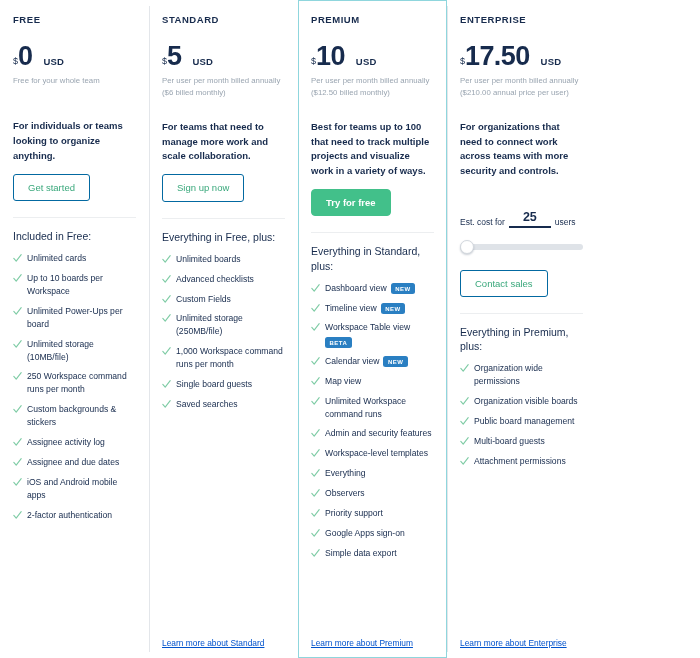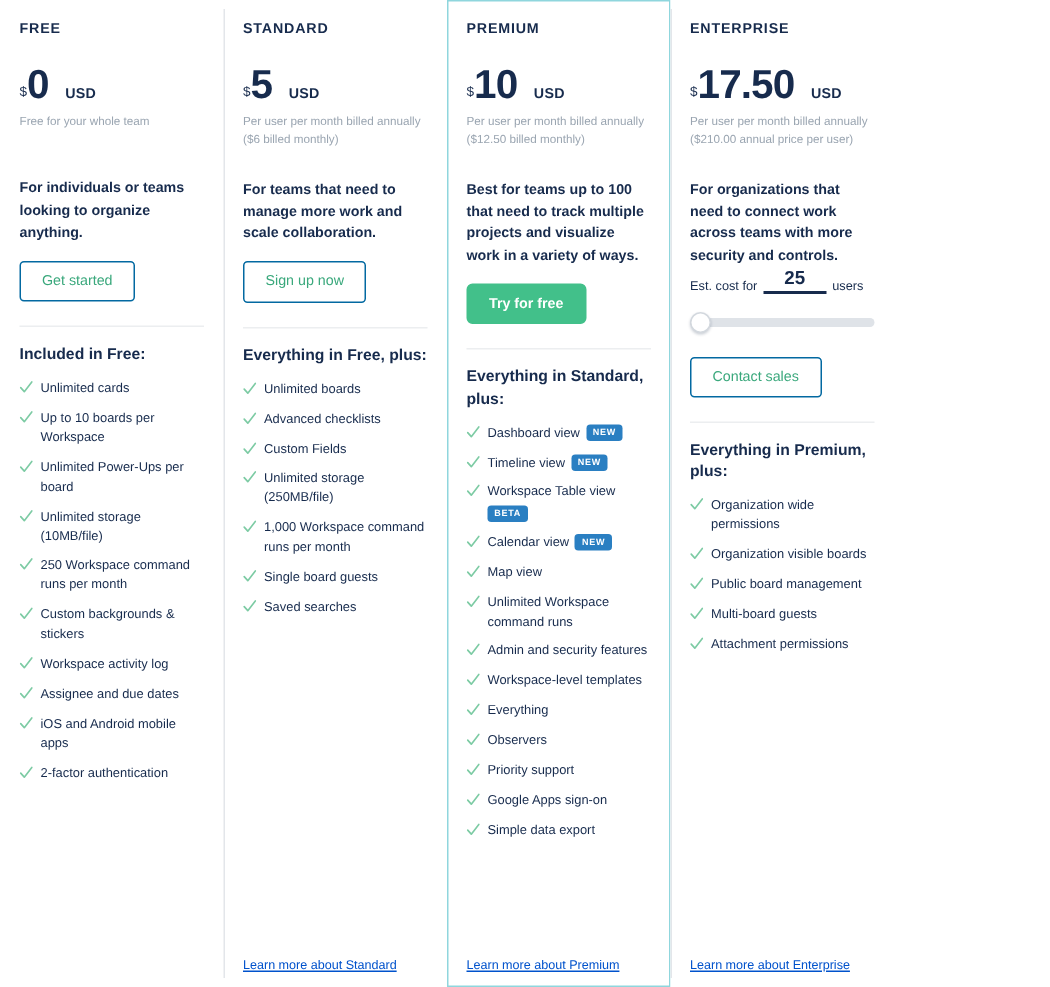--- a/index.html
+++ b/index.html
@@ -100,21 +100,21 @@
   .plan-desc {
     font-size: 9.5px;
     line-height: 1.55;
     color: #172b4d;
     font-weight: bold;
     margin-top: 22px;
   }
 
   
   .estimator {
-    margin-top: 0;
+    margin-top: 32px;
   }
   .estimator-row {
     display: flex;
     align-items: flex-end;
     font-size: 8.5px;
     color: #172b4d;
     gap: 4px;
     margin-bottom: 12px;
   }
   .estimator-label { padding-bottom: 1px; }
@@ -191,21 +191,21 @@
   .features {
     margin-top: 16px;
     border-top: 1px solid #eceef0;
     padding-top: 11px;
     flex: 1;
     display: flex;
     flex-direction: column;
   }
   .features-title {
     font-size: 10.5px;
-    font-weight: bold;
+    font-weight: normal;
     color: #172b4d;
     line-height: 1.35;
     margin-bottom: 9px;
   }
   .feature-list {
     list-style: none;
   }
   .feature-item {
     display: flex;
     align-items: flex-start;
@@ -320,21 +320,21 @@
               </svg>
             </span>
             <span class="feature-text">Custom backgrounds &amp; stickers</span>
           </li>
           <li class="feature-item">
             <span class="check-icon">
               <svg width="9" height="11" viewBox="0 0 9 11" fill="none" xmlns="http://www.w3.org/2000/svg">
                 <path d="M0.8 5.4 L3.2 8.1 L8.2 1.6" stroke="#7dcba4" stroke-width="1.1" stroke-linecap="round" stroke-linejoin="round" fill="none"></path>
               </svg>
             </span>
-            <span class="feature-text">Workspace activity log</span>
+            <span class="feature-text">Assignee activity log</span>
           </li>
           <li class="feature-item">
             <span class="check-icon">
               <svg width="9" height="11" viewBox="0 0 9 11" fill="none" xmlns="http://www.w3.org/2000/svg">
                 <path d="M0.8 5.4 L3.2 8.1 L8.2 1.6" stroke="#7dcba4" stroke-width="1.1" stroke-linecap="round" stroke-linejoin="round" fill="none"></path>
               </svg>
             </span>
             <span class="feature-text">Assignee and due dates</span>
           </li>
           <li class="feature-item">

